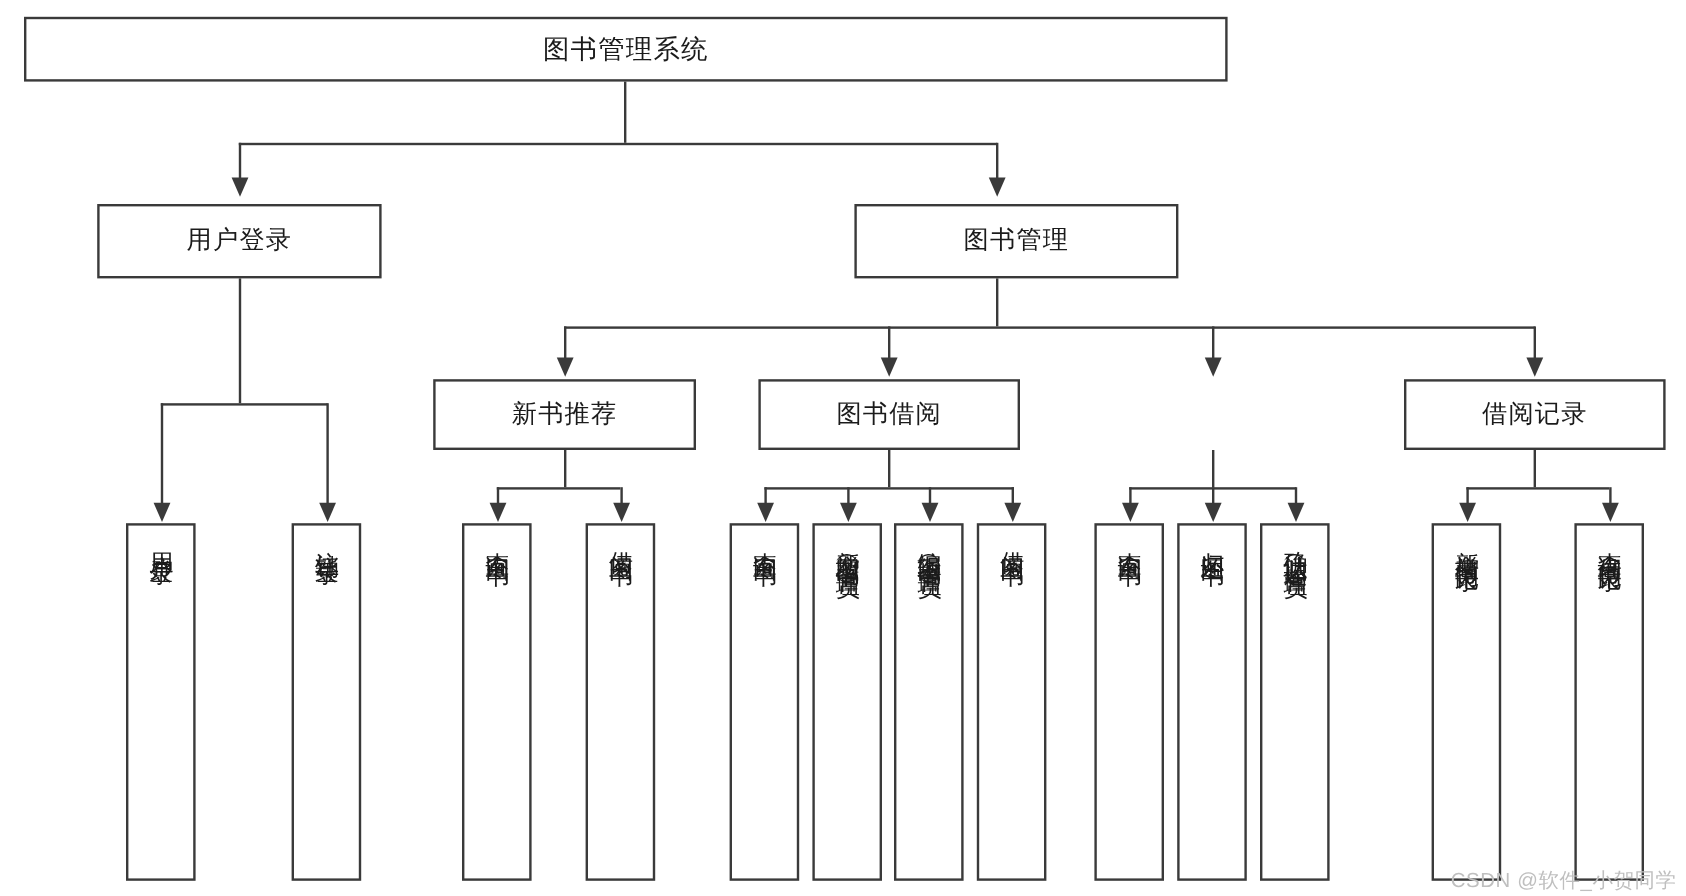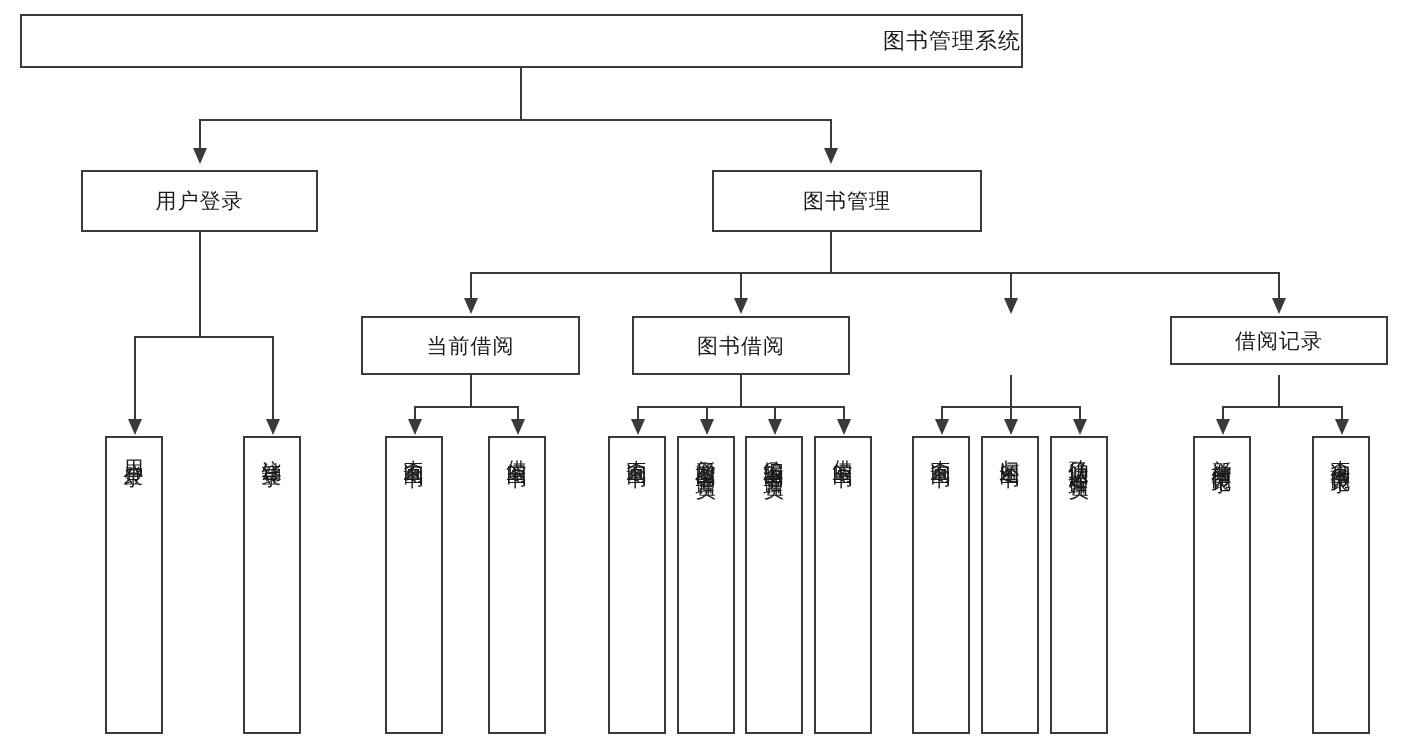--- a/index.html
+++ b/index.html
@@ -72,21 +72,21 @@
     letter-spacing:0.5px;
     white-space:nowrap;
     user-select:none;
   }
 </style>
 </head>
 <body>
 
 <div id="diagram">
 
-  <div class="node h root" style="left:20px;top:14px;width:1003px;height:54px;justify-content:flex-end;">
+  <div class="node h root" style="left:20px;top:14px;width:1003px;height:54px;">
     <span>图书管理系统</span>
   </div>
 
   <div class="ln v" style="left:520px;top:68px;height:51px;"></div>
 
   <div class="ln h" style="left:199px;top:119px;width:632px;"></div>
 
   <div class="ln v" style="left:199px;top:119px;height:31px;"></div>
   <div class="arrow" style="left:193px;top:148px;"></div>
   <div class="ln v" style="left:830px;top:119px;height:31px;"></div>
@@ -111,26 +111,26 @@
   <div class="ln v" style="left:470px;top:272px;height:28px;"></div>
   <div class="arrow" style="left:464px;top:298px;"></div>
   <div class="ln v" style="left:740px;top:272px;height:28px;"></div>
   <div class="arrow" style="left:734px;top:298px;"></div>
   <div class="ln v" style="left:1010px;top:272px;height:28px;"></div>
   <div class="arrow" style="left:1004px;top:298px;"></div>
   <div class="ln v" style="left:1278px;top:272px;height:28px;"></div>
   <div class="arrow" style="left:1272px;top:298px;"></div>
 
   <div class="node h" style="left:361px;top:316px;width:219px;height:59px;">
-    <span>当前借阅</span>
+    <span>新书推荐</span>
   </div>
   <div class="node h" style="left:632px;top:316px;width:218px;height:59px;">
     <span>图书借阅</span>
   </div>
-  <div class="node h" style="left:1170px;top:316px;width:218px;height:49px;">
+  <div class="node h" style="left:1170px;top:316px;width:218px;height:59px;">
     <span>借阅记录</span>
   </div>
 
   <div class="ln v" style="left:470px;top:375px;height:31px;"></div>
   <div class="ln h" style="left:414px;top:406px;width:103px;"></div>
   <div class="ln v" style="left:414px;top:406px;height:14px;"></div>
   <div class="arrow" style="left:408px;top:419px;"></div>
   <div class="ln v" style="left:517px;top:406px;height:14px;"></div>
   <div class="arrow" style="left:511px;top:419px;"></div>
 
@@ -198,14 +198,15 @@
     <span class="vtext">确认归还（管理员）</span>
   </div>
 
   <div class="node v" style="left:1193px;top:436px;width:58px;height:298px;">
     <span class="vtext">新增借阅记录</span>
   </div>
   <div class="node v" style="left:1312px;top:436px;width:58px;height:298px;">
     <span class="vtext">查询借阅记录</span>
   </div>
 
+  <div id="watermark">CSDN @软件_小贺同学</div>
 
 </div>
 
 </body></html>

